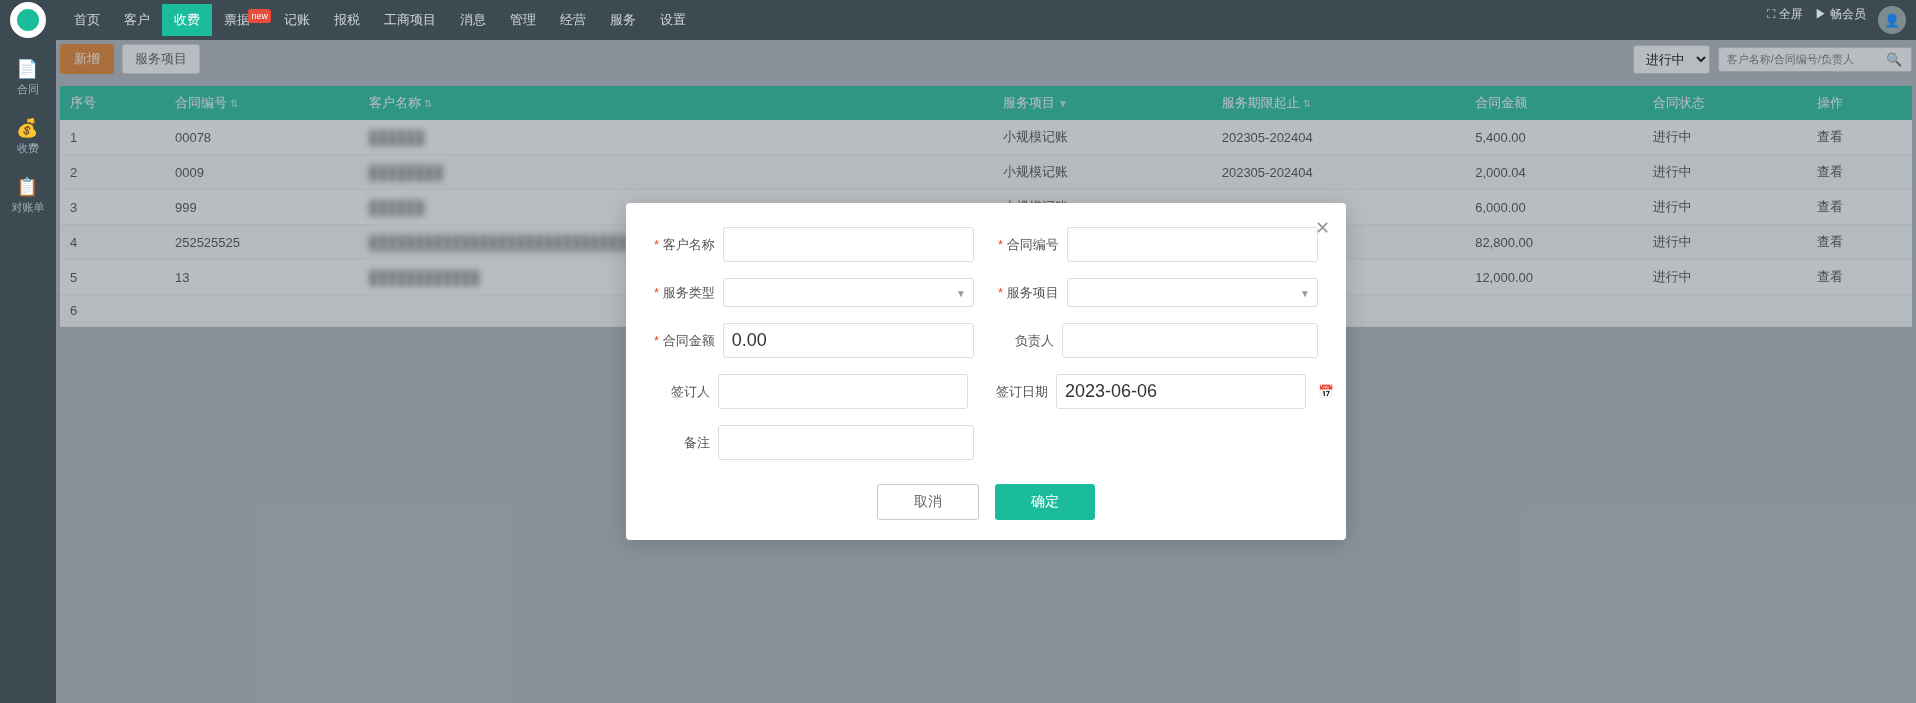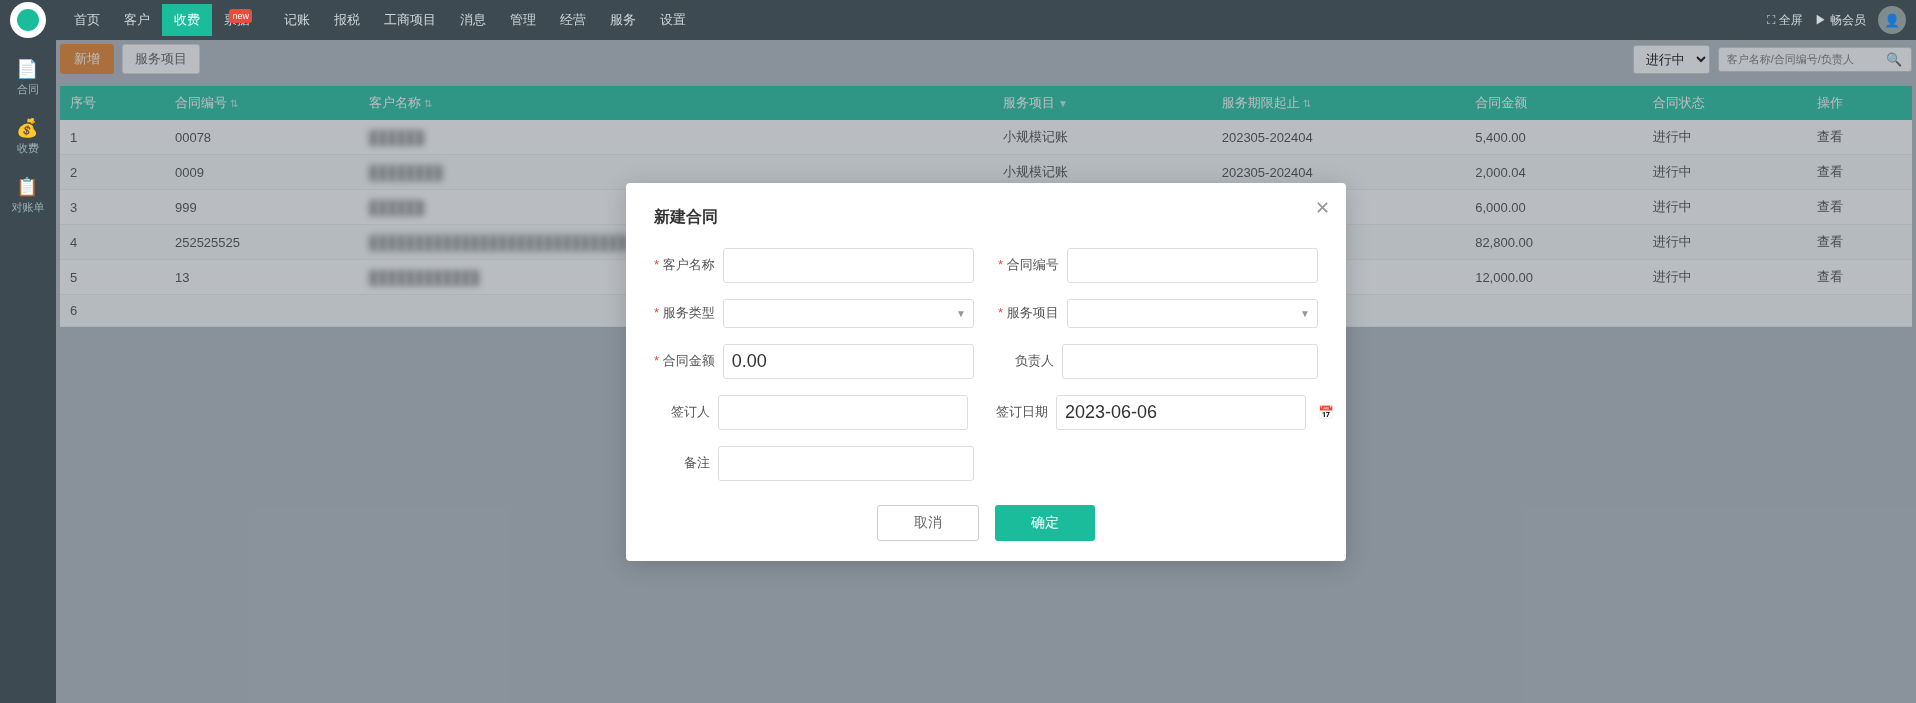--- a/index.html
+++ b/index.html
@@ -17,26 +17,26 @@
       margin-right: 16px; flex-shrink: 0;
     }
     .logo-inner { width: 22px; height: 22px; background: #1abc9c; border-radius: 50%; }
     .nav-item {
       color: #cdd6da; padding: 0 12px; height: 32px;
       display: flex; align-items: center; cursor: pointer; font-size: 13px;
       position: relative; white-space: nowrap;
     }
     .nav-item.active { background: #1abc9c; color: #fff; }
     .nav-item .new-badge {
-      position: absolute; top: 5px; right: 20px;
+      position: absolute; top: 5px; right: 1px;
       background: #e74c3c; color: #fff; font-size: 9px;
       padding: 0 3px; border-radius: 3px; line-height: 14px;
     }
     .nav-right {
-      margin-left: auto; display: flex; align-items: center; gap: 12px; color: #cdd6da;
+      margin-left: auto; display: flex; align-items: flex-start; gap: 12px; color: #cdd6da;
     }
     .nav-right span { font-size: 12px; cursor: pointer; }
     .avatar { width: 28px; height: 28px; border-radius: 50%; background: #7f8c8d; display: flex; align-items: center; justify-content: center; color: #fff; font-size: 13px; }
 
     
     .main-layout { display: flex; height: calc(100vh - 40px); }
 
     
     .sidebar {
       width: 56px; background: #3d4a52; display: flex; flex-direction: column;
@@ -257,21 +257,20 @@
         <tr>
           <td>6</td>
           <td colspan="7"></td>
         </tr>
       </tbody>
     </table>
 
     <div class="modal-overlay">
       <div class="modal">
         <button class="modal-close">✕</button>
-        <div class="modal-title">新建合同</div>
 
         <div class="form-row">
           <div class="form-group">
             <label class="form-label required">客户名称</label>
             <input class="form-input" type="text" style="">
           </div>
           <div class="form-group">
             <label class="form-label required">合同编号</label>
             <input class="form-input" type="text" style="">
           </div>

